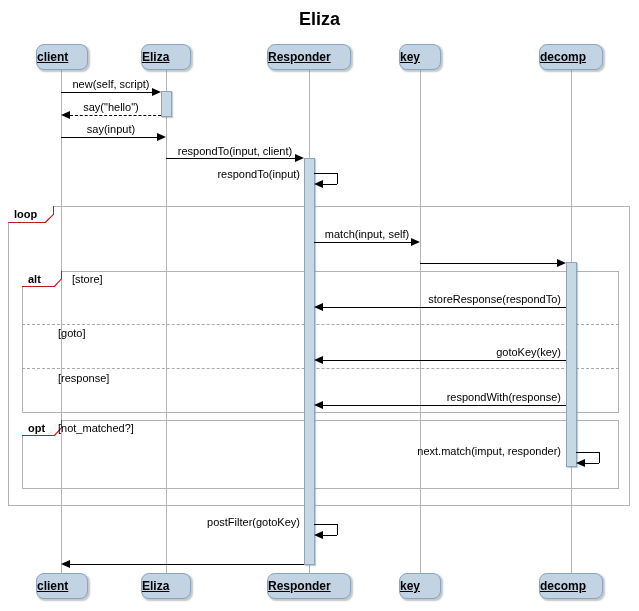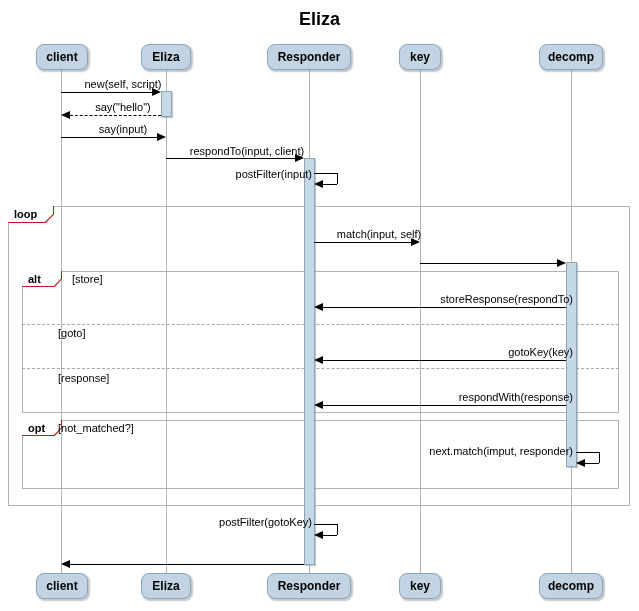--- a/index.html
+++ b/index.html
@@ -2,42 +2,42 @@
 <html><head>
 <meta charset="utf-8">
 <style>
   html,body{margin:0;padding:0;background:#fff;}
   #canvas{position:relative;width:639px;height:611px;background:#fff;overflow:hidden;
           font-family:"Liberation Sans",sans-serif;color:#000;}
   .title{position:absolute;left:0;top:9px;width:639px;text-align:center;
          font-size:18px;font-weight:bold;}
   .lifeline{position:absolute;width:1px;background:#b5b5b5;}
   .pbox{position:absolute;height:26px;background:#c2d4e4;border:1.5px solid #8da4bd;
-        border-radius:8px;display:flex;align-items:center;justify-content:center;
-        font-weight:bold;font-size:12px;box-sizing:border-box;
+        border-radius:8px;display:flex;align-items:center;
+        font-weight:bold;font-size:12px;text-decoration:underline;box-sizing:border-box;
         box-shadow:1.5px 1.5px 1.5px rgba(120,130,140,0.45);}
   .activation{position:absolute;width:11px;background:#c4d8e6;border:1px solid #90a4b4;
         box-sizing:border-box;box-shadow:1px 1px 1px rgba(120,130,140,0.4);}
   .frame{position:absolute;border:1px solid #b2b2b2;box-sizing:border-box;background:transparent;}
   .pent{position:absolute;background:#b91c1c;
         clip-path:polygon(0 0,100% 0,100% 50%,82% 100%,0 100%);}
   .pent-in{position:absolute;left:0;top:0;right:1px;bottom:1px;background:#fff;
         clip-path:polygon(0 0,100% 0,100% 50%,82% 100%,0 100%);
         display:flex;align-items:center;padding-left:6px;box-sizing:border-box;
         font-weight:bold;font-size:11px;}
   .guard{position:absolute;font-size:11px;line-height:15px;white-space:nowrap;}
   .divider{position:absolute;height:0;border-top:1px dashed #a8a8a8;}
   .line{position:absolute;height:0;border-top:1px solid #000;}
   .line.dashed{border-top-style:dashed;}
   .vline{position:absolute;width:0;border-left:1px solid #000;}
   .ah{position:absolute;width:0;height:0;border-top:4px solid transparent;
       border-bottom:4px solid transparent;}
   .ah.r{border-left:9px solid #000;}
   .ah.l{border-right:9px solid #000;}
-  .ml{position:absolute;font-size:11px;line-height:13px;white-space:nowrap;margin-left:12px;}
+  .ml{position:absolute;font-size:11px;line-height:13px;white-space:nowrap;}
   .ml.c{text-align:center;}
   .ml.r{text-align:right;}
 </style>
 </head>
 <body>
 
 <div id="canvas">
 
   <div class="title">Eliza</div>
 
@@ -87,21 +87,21 @@
   <div class="ah l" style="left:61px;top:111px"></div>
 
   <div class="ml c" style="left:61px;width:100px;top:123px">say(input)</div>
   <div class="line" style="left:61px;top:137px;width:96px"></div>
   <div class="ah r" style="left:157px;top:133px"></div>
 
   <div class="ml c" style="left:166px;width:138px;top:145px">respondTo(input, client)</div>
   <div class="line" style="left:166px;top:158px;width:129px"></div>
   <div class="ah r" style="left:295px;top:154px"></div>
 
-  <div class="ml r" style="left:160px;width:140px;top:168px">postFilter(input)</div>
+  <div class="ml r" style="left:160px;width:140px;top:168px">respondTo(input)</div>
   <div class="line" style="left:314px;top:173px;width:23px"></div>
   <div class="vline" style="left:337px;top:173px;height:11px"></div>
   <div class="line" style="left:323px;top:184px;width:14px"></div>
   <div class="ah l" style="left:314px;top:180px"></div>
 
   <div class="ml c" style="left:314px;width:106px;top:228px">match(input, self)</div>
   <div class="line" style="left:314px;top:242px;width:97px"></div>
   <div class="ah r" style="left:411px;top:238px"></div>
 
   <div class="line" style="left:420px;top:263px;width:137px"></div>

